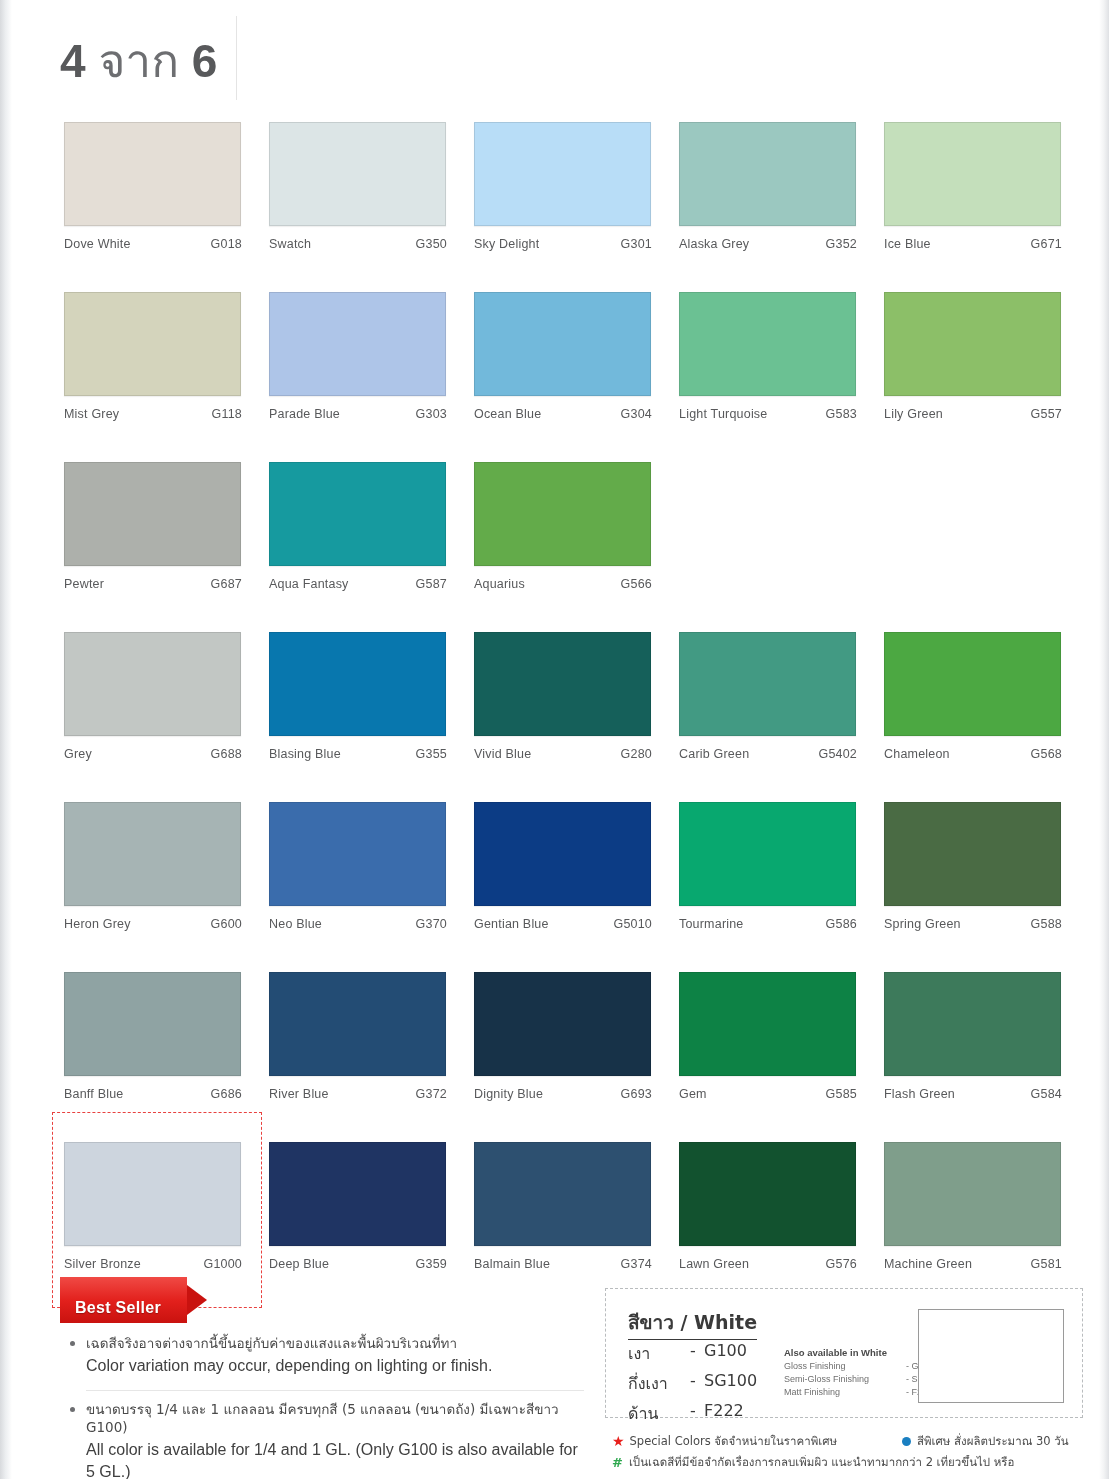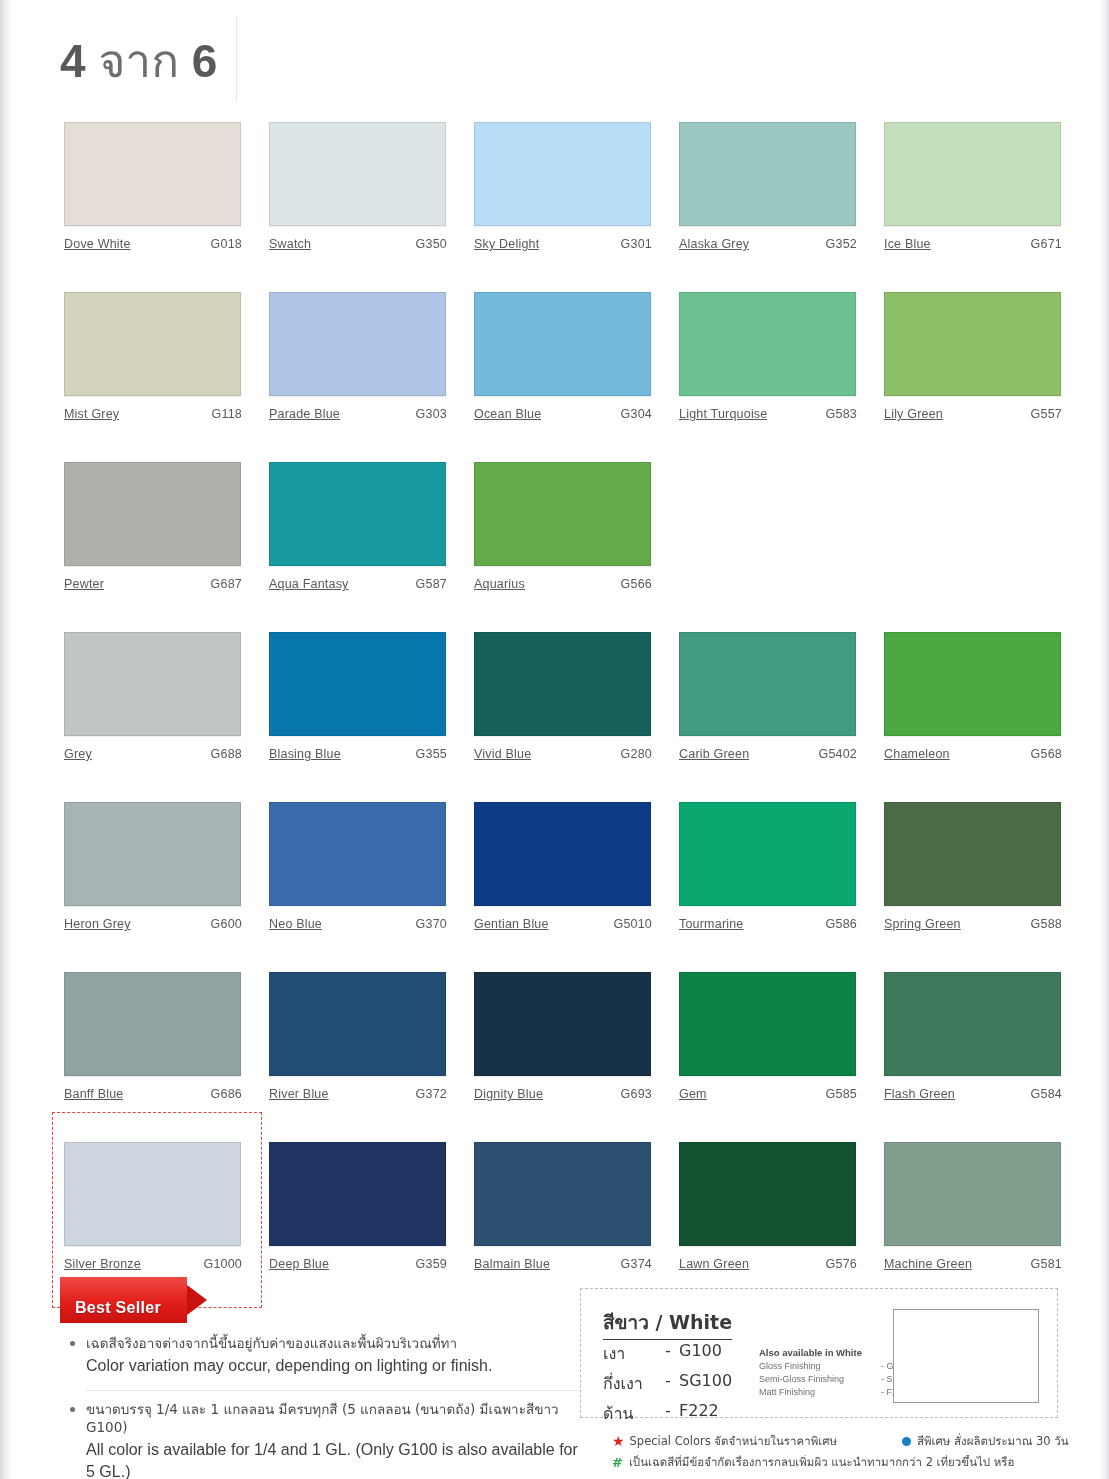--- a/index.html
+++ b/index.html
@@ -30,21 +30,21 @@
 
   
   .grid{position:absolute;left:52px;top:122px;width:1012px;}
   .row{display:flex;height:170px;}
   .cell{width:178px;margin-right:27px;position:relative;}
   .cell:last-child{margin-right:0;}
   .chip{width:177px;height:104px;border:1px solid rgba(0,0,0,.10);
     box-sizing:border-box;box-shadow:0 1px 1px rgba(0,0,0,.06);}
   .cap{display:flex;justify-content:space-between;align-items:baseline;
     margin-top:11px;font-size:12.5px;color:#58595b;letter-spacing:.2px;}
-  .cap .nm{white-space:nowrap;overflow:hidden;text-decoration:underline;}
+  .cap .nm{white-space:nowrap;overflow:hidden;}
   .cap .cd{white-space:nowrap;color:#58595b;}
 
   
   .bestseller-box{position:absolute;left:40px;top:1112px;width:210px;height:196px;
     border:1.4px dashed #e8413f;box-sizing:border-box;pointer-events:none;}
   .bestseller-ribbon{position:absolute;left:48px;top:1285px;height:30px;
     display:flex;align-items:center;}
   .ribbon-body{position:relative;height:30px;
     background:linear-gradient(to bottom,#f04a45 0%,#e2201c 52%,#c9120f 100%);
     padding:16px 26px 0 15px;display:flex;align-items:center;}
@@ -57,21 +57,21 @@
   .notes{position:absolute;left:52px;top:1334px;width:520px;}
   .note{position:relative;padding-left:22px;margin-bottom:12px;}
   .note::before{content:"";position:absolute;left:6px;top:7px;width:5px;height:5px;
     border-radius:50%;background:#6d6e71;}
   .note .th{font-size:13.5px;color:#4a4a4a;line-height:1.35;
     font-family:"DejaVu Sans","Liberation Sans",sans-serif;}
   .note .en{font-size:16px;color:#404040;line-height:1.4;margin-top:3px;}
   .note-sep{height:1px;background:#e6e6e6;margin:9px 0 9px 22px;}
 
   
-  .white-panel{position:absolute;left:568px;top:1288px;width:478px;height:130px;
+  .white-panel{position:absolute;left:593px;top:1288px;width:478px;height:130px;
     border:1.4px dashed #b9bcbe;box-sizing:border-box;background:#fff;}
   .wp-inner{position:relative;width:100%;height:100%;}
   .wp-title{position:absolute;left:22px;top:18px;font-size:19px;color:#3a3a3a;
     font-weight:bold;border-bottom:1.6px solid #3a3a3a;padding-bottom:2px;
     font-family:"DejaVu Sans","Liberation Sans",sans-serif;white-space:nowrap;}
   .wp-rows{position:absolute;left:22px;top:52px;}
   .wp-row{display:flex;font-size:16px;color:#3a3a3a;margin-bottom:5px;
     font-family:"DejaVu Sans","Liberation Sans",sans-serif;}
   .wp-row .lb{width:62px;white-space:nowrap;}
   .wp-row .dash{width:14px;}

